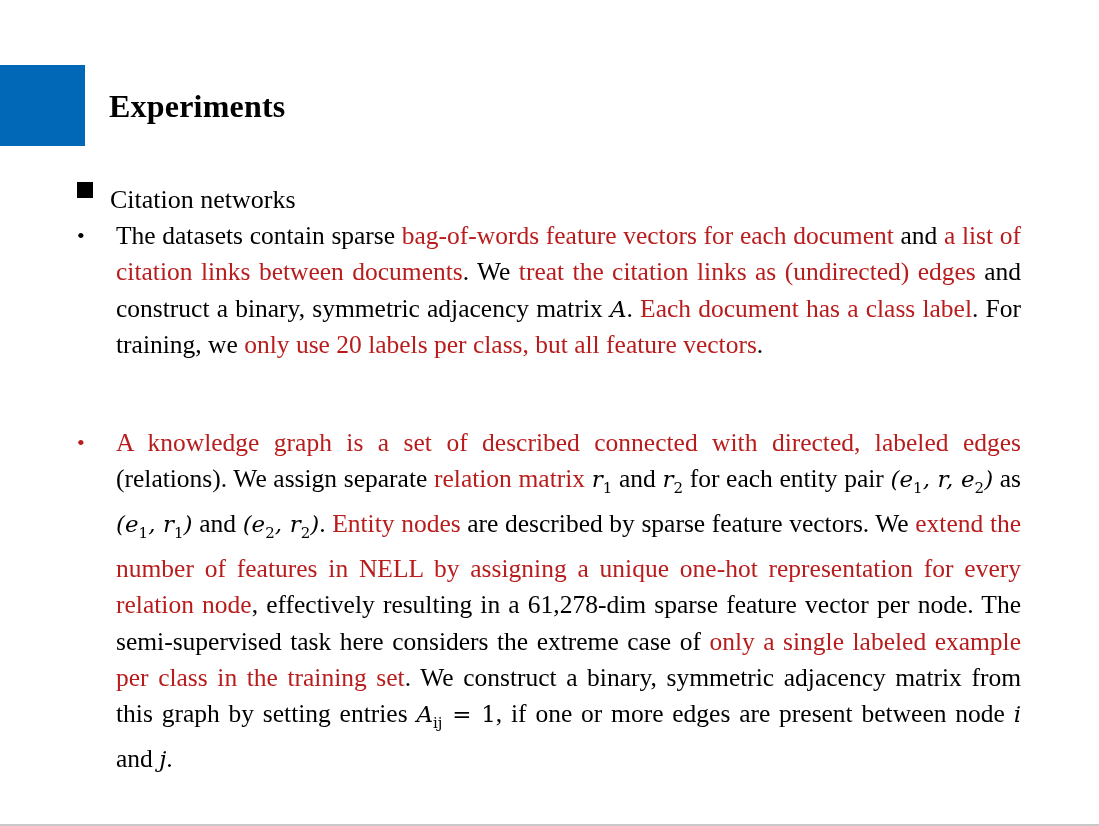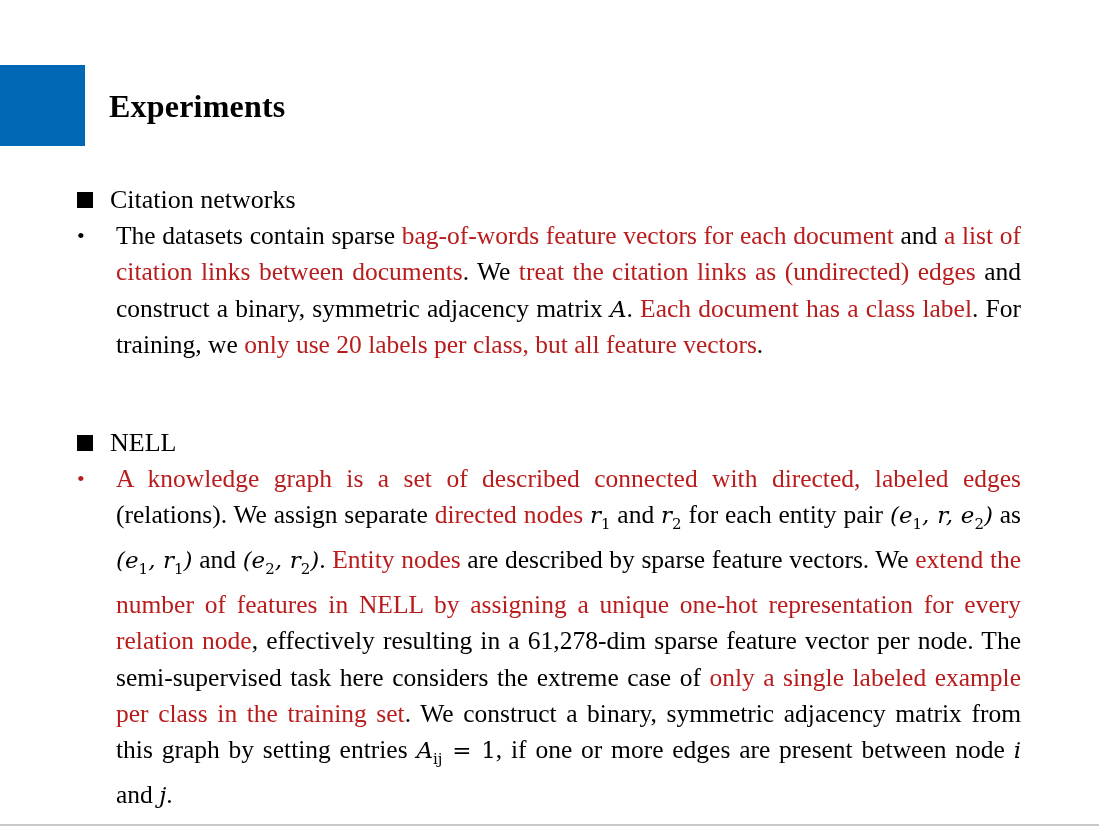--- a/index.html
+++ b/index.html
@@ -3,21 +3,21 @@
 <meta charset="utf-8">
 <style>
   html, body { margin: 0; padding: 0; }
   body {
     width: 1099px; height: 826px; background: #ffffff; position: relative; overflow: hidden;
     font-family: "Liberation Serif", "DejaVu Serif", serif; color: #000;
   }
   .accent-block { position: absolute; left: 0; top: 65px; width: 85px; height: 81px; background: #0068b7; }
   .title { position: absolute; left: 109px; top: 78px; margin: 0; font-size: 32px; font-weight: bold; line-height: 56px; letter-spacing: 0.2px; }
   .section { position: absolute; left: 76px; width: 945px; }
-  .heading { display: flex; align-items: center; font-size: 26px; line-height: 36px; height: 36px; }
+  .heading { display: flex; font-size: 26px; line-height: 36px; height: 36px; }
   .heading .sq { width: 16px; height: 16px; background: #000; margin-right: 17px; margin-left: 1px; }
   .item { position: relative; padding-left: 40px; font-size: 25.5px; line-height: 36.3px; text-align: justify; }
   .item .dot { position: absolute; left: 1px; top: 0; width: 20px; text-align: left; font-size: 22px; }
   .red { color: #b91c1c; }
   .math { font-family: "DejaVu Serif", serif; font-style: italic; font-size: 23px; }
   .math sub { font-style: normal; font-size: 15px; }
   .bottom-line { position: absolute; left: 0; right: 0; top: 824px; height: 2px; background: #c8c8c8; }
 </style>
 </head>
 <body>
@@ -30,24 +30,20 @@
     <span class="sq"></span>
     <span>Citation networks</span>
   </div>
   <div class="item">
     <span class="dot">•</span>
     <span>The datasets contain sparse </span><span class="red">bag-of-words feature vectors for each document</span><span> and </span><span class="red">a list of  citation links between documents</span><span>. We </span><span class="red">treat the citation links as (undirected) edges</span><span> and construct a binary, symmetric adjacency matrix </span><span class="math">A</span><span>. </span><span class="red">Each document has a class label</span><span>. For training, we </span><span class="red">only use 20 labels per class, but all feature vectors</span><span>.</span>
   </div>
 </div>
 
 <div class="section" style="top:425px;">
-  <div class="heading">
-    <span class="sq"></span>
-    <span>NELL</span>
-  </div>
   <div class="item">
     <span class="dot red">•</span>
-    <span class="red">A knowledge graph is a set of  described connected with directed, labeled edges</span><span> (relations). We assign separate </span><span class="red">directed nodes</span>
+    <span class="red">A knowledge graph is a set of  described connected with directed, labeled edges</span><span> (relations). We assign separate </span><span class="red">relation matrix</span>
     <span class="math"><span>r</span><sub>1</sub></span><span> and </span><span class="math"><span>r</span><sub>2</sub></span><span> for each entity pair </span><span class="math"><span>(</span><span>e</span><sub>1</sub><span>, </span><span>r</span><span>, </span><span>e</span><sub>2</sub><span>)</span></span><span> as </span><span class="math"><span>(</span><span>e</span><sub>1</sub><span>, </span><span>r</span><sub>1</sub><span>)</span></span><span> and </span><span class="math"><span>(</span><span>e</span><sub>2</sub><span>, </span><span>r</span><sub>2</sub><span>)</span></span><span>. </span><span class="red">Entity nodes</span><span> are described by sparse feature vectors. We </span><span class="red">extend the number of  features in NELL by assigning a unique one-hot representation for every relation node</span><span>, effectively resulting in a 61,278-dim sparse feature vector per node. The semi-supervised task here considers the extreme case of </span><span class="red">only a single labeled example per class in the training set</span><span>. We construct a binary, symmetric adjacency matrix from this graph by setting entries </span><span class="math"><span>A</span><sub>ij</sub><span style="font-style:normal"> = 1</span></span><span>, if one or more edges are present between node </span><span class="math">i</span><span> and </span><span class="math">j</span><span>.</span>
   </div>
 </div>
 
 <div class="bottom-line"></div>
 
 </body></html>

